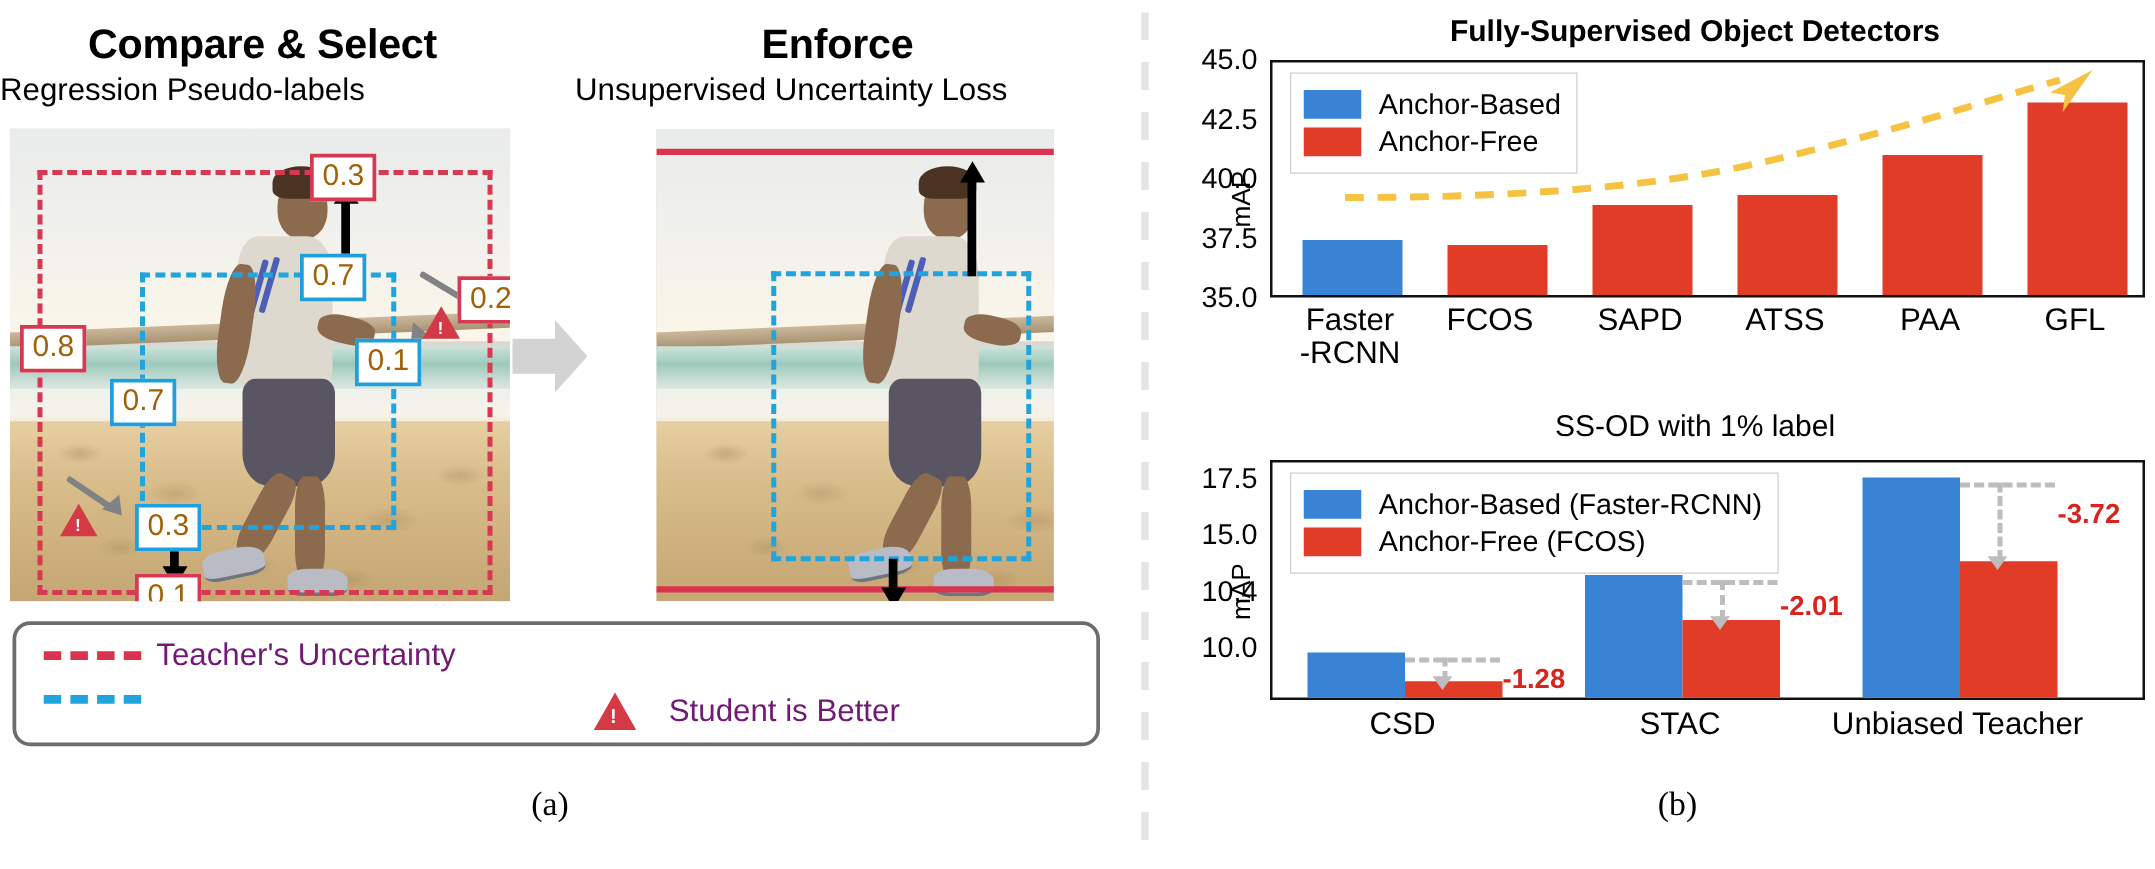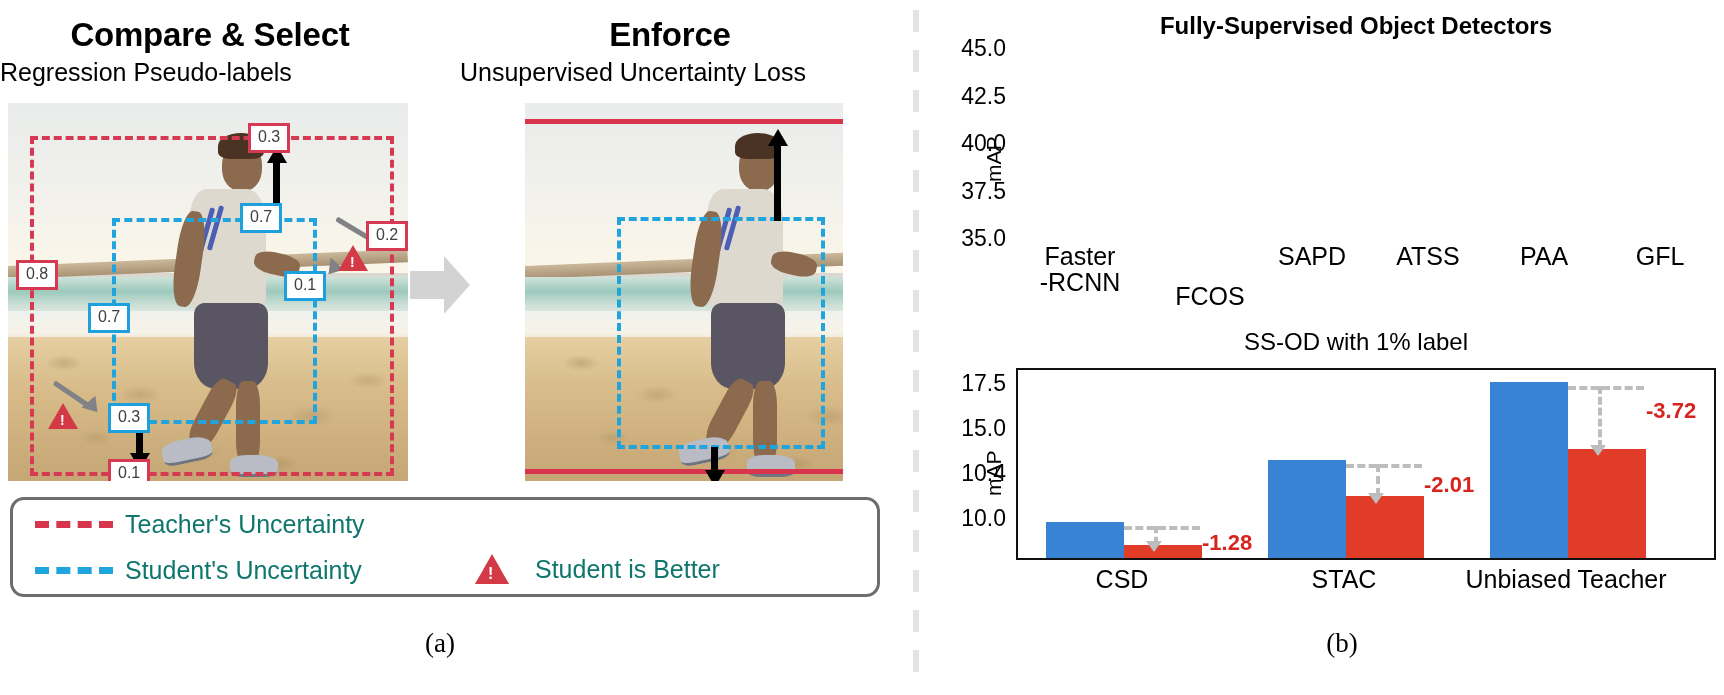--- a/index.html
+++ b/index.html
@@ -79,21 +79,21 @@
   .r-shoe  { position:absolute; background:#b9bcc4; border-radius:34% 40% 28% 28%; border-bottom:3px solid #6e7480; }
 
   
   .bbox { position:absolute; }
   .bbox.teacher { border:4px dashed #d63a52; }
   .bbox.student { border:4px dashed #20a4dd; }
   .solid-line { position:absolute; background:#d8344e; height:5px; }
 
   .tag {
     position:absolute; background:#ffffff;
-    font-size:16px; color:#404040; line-height:1;
+    font-size:24px; color:#a16207; line-height:1;
     padding:3px 7px 5px; white-space:nowrap;
     font-family:"Liberation Sans", sans-serif;
   }
   .tag.red  { border:3px solid #d63a52; }
   .tag.blue { border:3px solid #1f9fdb; }
 
   .warn {
     position:absolute; width:0; height:0;
     border-left:15px solid transparent;
     border-right:15px solid transparent;
@@ -123,21 +123,21 @@
   #transition-arrow .body { position:absolute; left:0; top:16px; width:36px; height:28px; background:#d3d3d3; }
   #transition-arrow .tip  { position:absolute; left:34px; top:1px; width:0;height:0;
      border-top:29px solid transparent; border-bottom:29px solid transparent; border-left:26px solid #d3d3d3; }
 
   
   #legend-box {
     position:absolute; left:10px; top:497px; width:870px; height:100px;
     border:3px solid #6d6d6d; border-radius:14px; background:#fff;
   }
   .lg-item { position:absolute; display:flex; align-items:center; }
-  .lg-text { font-size:25px; color:#0f766e; white-space:nowrap; }
+  .lg-text { font-size:25px; color:#701a75; white-space:nowrap; }
   .lg-dash-red {
     width:78px; height:0; border-top:7px dashed #d8344e; margin-right:12px;
   }
   .lg-dash-blue {
     width:78px; height:0; border-top:7px dashed #20a4dd; margin-right:12px;
   }
   .lg-solid-red { width:78px; height:7px; background:#d8344e; margin-right:14px; }
   .lg-warn {
     width:0;height:0;border-left:17px solid transparent;border-right:17px solid transparent;
     border-bottom:30px solid #d33a46; position:relative; margin-right:26px;
@@ -315,21 +315,20 @@
       </div>
     </div>
 
     <div id="legend-box">
       <div class="lg-item" style="left:22px; top:10px;">
         <span class="lg-dash-red"></span>
         <span class="lg-text">Teacher's Uncertainty</span>
       </div>
       <div class="lg-item" style="left:22px; top:56px;">
         <span class="lg-dash-blue"></span>
-        <span class="lg-text">Student's Uncertainty</span>
       </div>
       <div class="lg-item" style="left:462px; top:54px;">
         <span class="lg-warn"></span>
         <span class="lg-text">Student is Better</span>
       </div>
     </div>
 
     <div class="subcaption" style="left:0; top:628px; width:880px;">(a)</div>
   </div>
 
@@ -341,26 +340,51 @@
       <div class="ch-title" style="left:46px; width:700px;font-weight:bold;">Fully-Supervised Object Detectors</div>
 
       <div class="ylabel" style="left:22px; top:170px;">mAP</div>
 
       <div class="ytick" style="top:36px;  width:86px; left:-40px;">45.0</div>
       <div class="ytick" style="top:83.5px; width:86px; left:-40px;">42.5</div>
       <div class="ytick" style="top:131px; width:86px; left:-40px;padding-left:40px;">40.0</div>
       <div class="ytick" style="top:178.5px; width:86px; left:-40px;">37.5</div>
       <div class="ytick" style="top:226px; width:86px; left:-40px;">35.0</div>
 
+      <div class="plot" id="plot-top" style="left:56px; top:36px; width:700px; height:190px;">
+
+        <div class="bar blue" style="left:24px;  width:80px; height:43.7px;"></div>
+        <div class="bar red" style="left:140px; width:80px; height:39.9px;"></div>
+        <div class="bar red" style="left:256px; width:80px; height:72.2px;"></div>
+        <div class="bar red" style="left:372px; width:80px; height:79.8px;"></div>
+        <div class="bar red" style="left:488px; width:80px; height:112.1px;"></div>
+        <div class="bar red" style="left:604px; width:80px; height:153.9px;"></div>
+
+        <svg id="trend-svg" width="700" height="190" viewBox="0 0 700 190">
+          <path d="M 58 108 C 180 108, 300 102, 400 78 S 560 34, 630 14" fill="none" stroke="#f5c242" stroke-width="5.5" stroke-dasharray="15 11" stroke-linecap="butt"></path>
+          <path d="M 656 6 L 622 24 L 634 26 L 632 40 Z" fill="#f5c242"></path>
+        </svg>
+
+        <div class="chart-legend" style="left:14px; top:8px;">
+          <div class="cl-row">
+            <span class="cl-swatch" style="background:#3883d4;"></span>
+            <span class="cl-label">Anchor-Based</span>
+          </div>
+          <div class="cl-row">
+            <span class="cl-swatch" style="background:#e03c28;"></span>
+            <span class="cl-label">Anchor-Free</span>
+          </div>
+        </div>
+      </div>
 
       <div class="xtick" style="left:120px; top:231px;">
           <div>Faster</div>
           <div>-RCNN</div>
         </div>
-      <div class="xtick" style="left:250px; top:231px;margin-top:40px;">FCOS</div>
+      <div class="xtick" style="left:232px; top:231px;">FCOS</div>
       <div class="xtick" style="left:352px; top:231px;">SAPD</div>
       <div class="xtick" style="left:468px; top:231px;">ATSS</div>
       <div class="xtick" style="left:584px; top:231px;">PAA</div>
       <div class="xtick" style="left:700px; top:231px;">GFL</div>
     </div>
 
     <div class="chart" id="chart-bottom" style="left:0; top:328px; width:764px; height:300px;">
       <div class="ch-title" style="left:46px; width:700px;">SS-OD with 1% label</div>
 
       <div class="ylabel" style="left:22px; top:168px;">mAP</div>
@@ -394,20 +418,30 @@
         <div class="delta-bracket" style="left:550px; top:16.2px; width:76px; height:70px;">
           <div class="dtop" style="width:76px;"></div>
           <div class="dstem" style="left:30px; top:0; height:62px;"></div>
           <div class="dhead" style="left:22px; top:59px;"></div>
         </div>
 
         <div class="delta-label" style="left:184px; top:160px;">-1.28</div>
         <div class="delta-label" style="left:406px; top:102px;">-2.01</div>
         <div class="delta-label" style="left:628px; top:28px;">-3.72</div>
 
+        <div class="chart-legend" style="left:14px; top:8px;">
+          <div class="cl-row">
+            <span class="cl-swatch" style="background:#3883d4;"></span>
+            <span class="cl-label">Anchor-Based (Faster-RCNN)</span>
+          </div>
+          <div class="cl-row">
+            <span class="cl-swatch" style="background:#e03c28;"></span>
+            <span class="cl-label">Anchor-Free (FCOS)</span>
+          </div>
+        </div>
       </div>
 
       <div class="xtick" style="left:162px; top:238px;">CSD</div>
       <div class="xtick" style="left:384px; top:238px;">STAC</div>
       <div class="xtick" style="left:606px; top:238px;">Unbiased Teacher</div>
     </div>
 
     <div class="subcaption" style="left:0; top:628px; width:764px;">(b)</div>
   </div>
 

